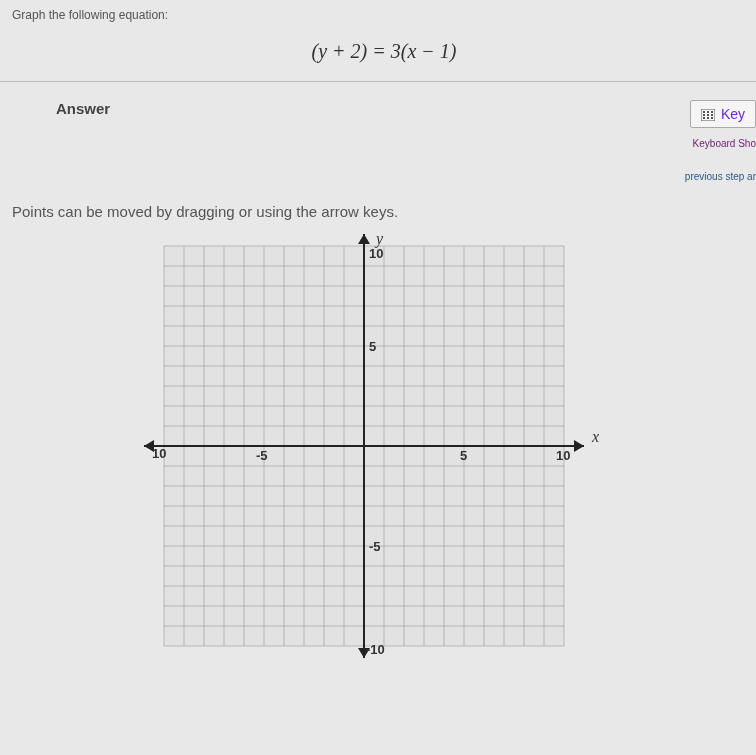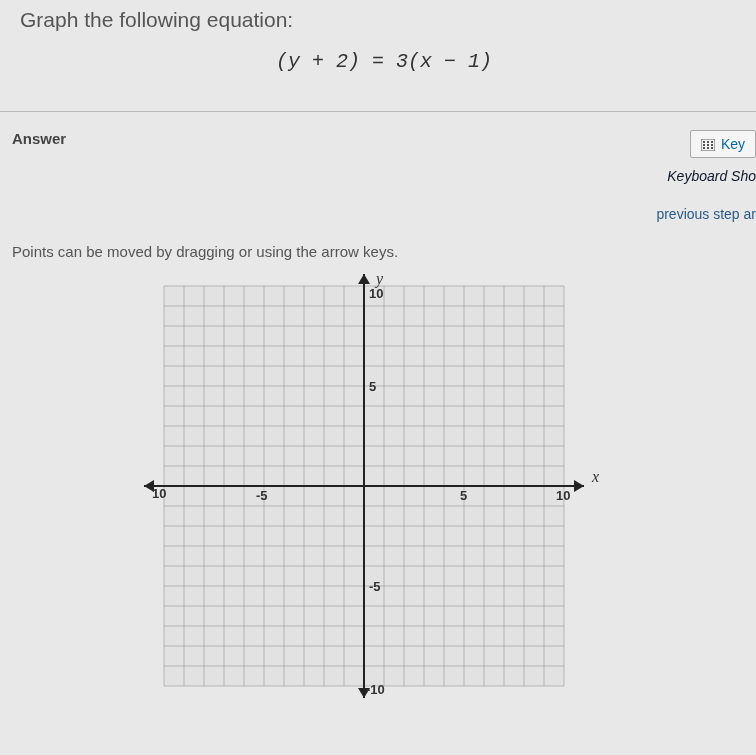--- a/index.html
+++ b/index.html
@@ -12,32 +12,31 @@
       background: #e8e8e8;
       width: 756px;
       height: 755px;
       overflow: hidden;
       color: #3a3a3a;
     }
     .page {
       padding: 8px 0 0 12px;
     }
     .prompt {
-      font-size: 21px;
+      font-size: 12px;
       color: #555;
       margin-bottom: 18px;
-      margin-left: 8px;
     }
     .equation {
       text-align: center;
-      font-family: Liberation Mono, monospace;
+      font-family: Liberation Serif, serif;
       font-size: 20px;
       font-style: italic;
       color: #333;
-      margin-bottom: 38px;
+      margin-bottom: 18px;
     }
     .step {
       font-size: 15px;
       color: #555;
       margin-bottom: 28px;
     }
     .step strong {
       font-weight: bold;
       color: #333;
     }
@@ -50,51 +49,51 @@
     .answer-row {
       display: flex;
       justify-content: space-between;
       align-items: flex-start;
       margin-bottom: 8px;
     }
     .answer-label {
       font-size: 15px;
       font-weight: bold;
       color: #444;
+      margin-left: 44px;
     }
     .right-col {
       text-align: right;
       padding-right: 0;
       width: 140px;
     }
     .key-button {
       display: inline-flex;
       align-items: center;
       gap: 6px;
       border: 1px solid #aaa;
       background: #f5f5f5;
       padding: 5px 10px;
       font-size: 14px;
-      color: #0369a1;
+      color: #6d28d9;
       cursor: pointer;
       border-radius: 2px;
     }
     .key-icon {
       display: inline-block;
       width: 14px;
       height: 12px;
     }
     .keyboard-shortcuts {
-      font-size: 14px;
-      color: #0f172a;
+      font-size: 10px;
+      color: #701a75;
       margin-top: 10px;
-      font-style: italic;
     }
     .prev-step {
-      font-size: 14px;
+      font-size: 10px;
       color: #2a5a8a;
       margin-top: 22px;
     }
     .hint {
       font-size: 15px;
       color: #555;
       margin-top: 21px;
       margin-bottom: 6px;
     }
     .graph-container {

